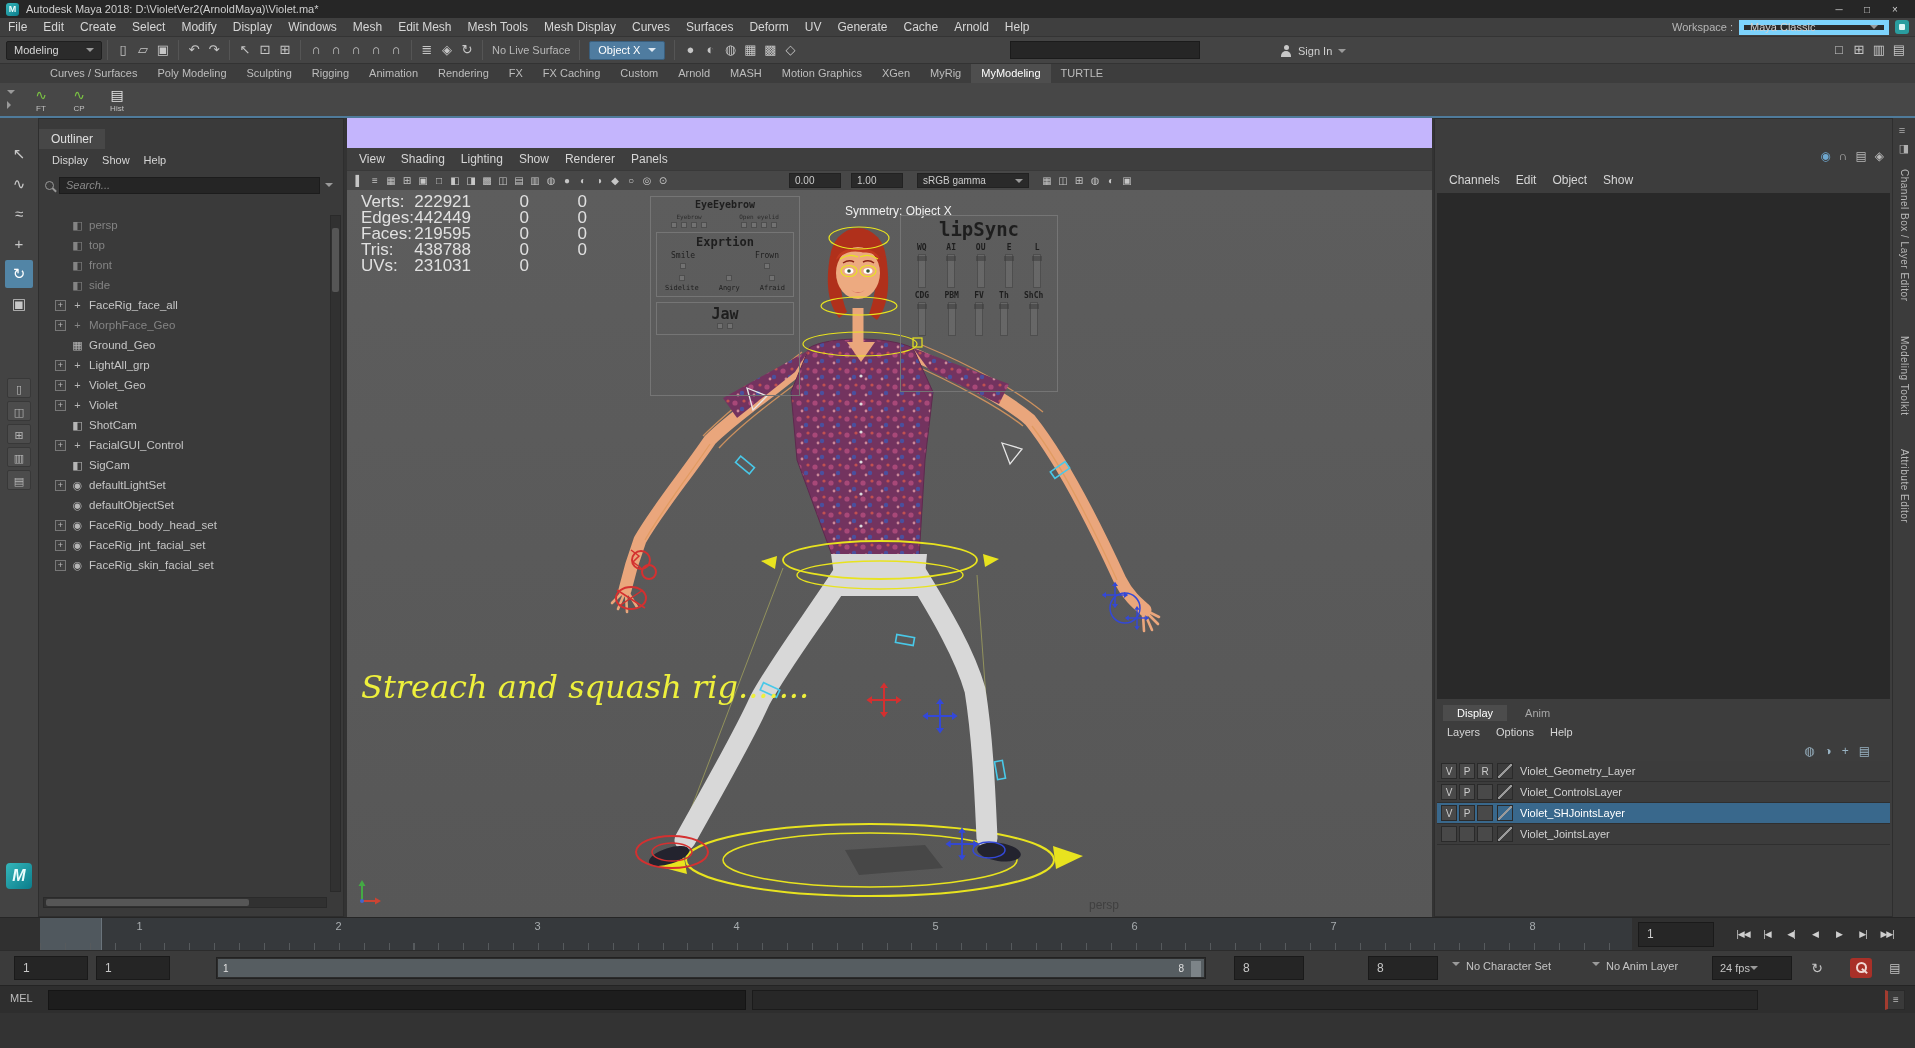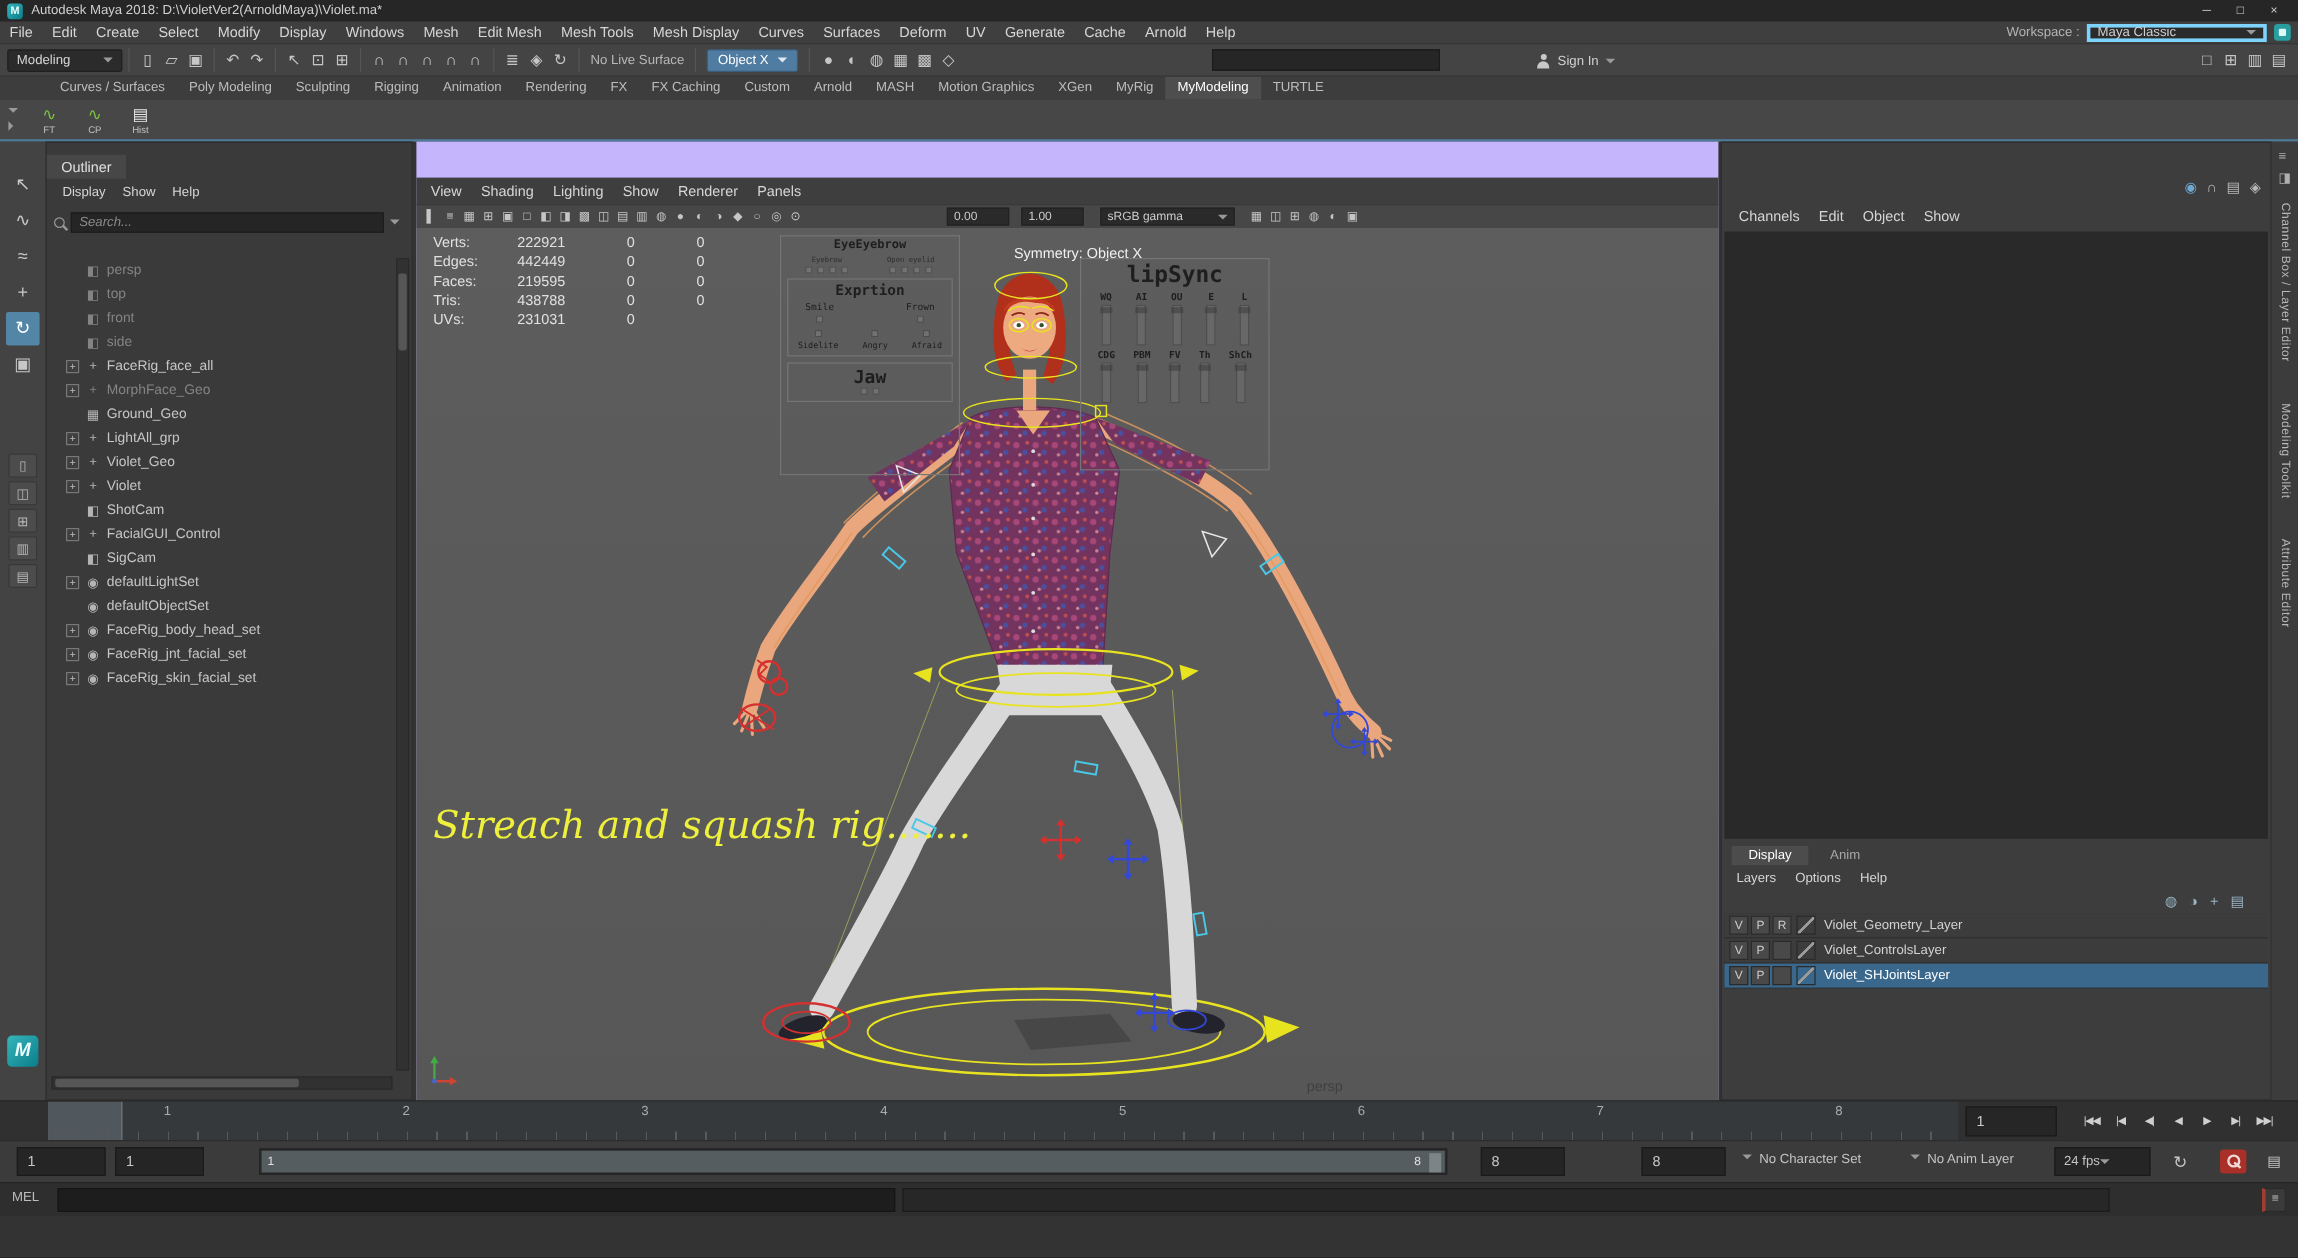--- a/index.html
+++ b/index.html
@@ -13,21 +13,21 @@
   .titlebar .title { font-size:11px; color:#cfcfcf; flex:1; white-space:nowrap; overflow:hidden; }
   .win-controls { display:flex; }
   .wbtn { width:28px; text-align:center; font-size:10px; color:#cfcfcf; cursor:default; }
 
   
   .menubar { position:absolute; left:0; top:18px; width:100%; height:19px; background:#3f3f3f; display:flex; align-items:center; border-bottom:1px solid #343434; }
   .menus { display:flex; }
   .menu-item { padding:0 8px; font-size:12px; color:#d6d6d6; line-height:18px; white-space:nowrap; }
   .workspace { margin-left:auto; display:flex; align-items:center; gap:6px; padding-right:6px; }
   .ws-label { color:#b5b5b5; font-size:11px; }
-  .ws-select { width:150px; height:15px; background:#2b2b2b; border:3px solid #7dd3fc; display:flex; align-items:center; padding:0 6px; font-size:11px; color:#cfcfcf; justify-content:space-between;gap:12px; }
+  .ws-select { width:150px; height:15px; background:#2b2b2b; border:5px solid #7dd3fc; display:flex; align-items:center; padding:0 6px; font-size:11px; color:#cfcfcf; justify-content:space-between;gap:12px; }
   .arr { width:0; height:0; border:4px solid transparent; border-top-color:#9a9a9a; transform:translateY(2px); }
   .ws-icon { width:14px; height:14px; border-radius:3px; background:#2a9d9f; position:relative; }
   .ws-icon::after { content:""; position:absolute; inset:4px; background:#dff7f7; border-radius:1px; }
 
   
   .statusline { position:absolute; left:0; top:37px; width:100%; height:27px; background:#444; display:flex; align-items:center; padding:0 6px; border-bottom:1px solid #333; }
   .mode-select { width:96px; height:19px; background:#2b2b2b; border:1px solid #1f1f1f; border-radius:2px; display:flex; align-items:center; justify-content:space-between; padding:0 7px; font-size:11px; color:#d6d6d6; }
   .sep { width:1px; height:20px; background:#555; margin:0 5px; flex:none; }
   .iconrow { display:flex; }
   .tb-icon { width:20px; height:20px; text-align:center; line-height:20px; font-size:13px; color:#c6c6c6; }
@@ -93,21 +93,21 @@
   .vp-toolbar { position:absolute; left:0; top:52px; width:100%; height:20px; background:#474747; border-top:1px solid #393939; display:flex; align-items:center; padding-left:4px; }
   .vp-toolbar .tb-icon { width:16px; height:16px; line-height:16px; font-size:10px; }
   .vpt-field { width:52px; height:15px; background:#2a2a2a; border:1px solid #222; color:#ccc; font-size:10px; line-height:13px; padding:0 5px; }
   .vpt-field.f1 { margin-left:118px; }
   .vpt-field.f2 { margin-left:10px; }
   .vpt-select { width:112px; height:15px; margin-left:14px; background:#2a2a2a; border:1px solid #222; color:#ccc; font-size:10px; line-height:13px; padding:0 5px; display:flex; justify-content:space-between; align-items:center; }
   .vp-toolbar .iconrow.two { margin-left:10px; }
   .vp-canvas { position:absolute; left:0; top:72px; width:1085px; height:727px; background:linear-gradient(#5d5d5d,#575757); }
   .char-svg { position:absolute; inset:0; }
 
-  .hud { position:absolute; left:14px; top:4px; font-size:12px; color:#e0e0e0; }
+  .hud { position:absolute; left:14px; top:4px; font-size:17px; color:#e0e0e0; }
   .hud-row { display:flex; height:16px; line-height:16px; }
   .hud-l { width:46px; }
   .hud-v { width:64px; text-align:right; }
   .hud-a { width:58px; text-align:right; }
   .hud-b { width:58px; text-align:right; }
   .sym-text { position:absolute; left:498px; top:14px; font-size:12px; color:#f0f0f0; }
   .annotation { position:absolute; left:14px; top:478px; font-family:"DejaVu Serif","Liberation Serif",serif; font-size:32px; color:#eef03c; white-space:nowrap;font-style:italic; }
   .persp-label { position:absolute; left:742px; top:708px; font-size:12px; color:#404040; }
   .axis { position:absolute; left:6px; bottom:8px; }
 
@@ -928,20 +928,27 @@
           </div>
 
           <div class="lyr-row selected">
             <span class="lbox">V</span>
             <span class="lbox">P</span>
             <span class="lbox"></span>
             <span class="lswatch"></span>
             <span class="lyr-name">Violet_SHJointsLayer</span>
           </div>
 
+          <div class="lyr-row">
+            <span class="lbox"></span>
+            <span class="lbox"></span>
+            <span class="lbox"></span>
+            <span class="lswatch"></span>
+            <span class="lyr-name">Violet_JointsLayer</span>
+          </div>
 
 
       </div>
     </div>
   </section>
 
   <div class="side-strip">
     <div class="ss-icons">
       <span>≡</span>
         <span>◨</span>

